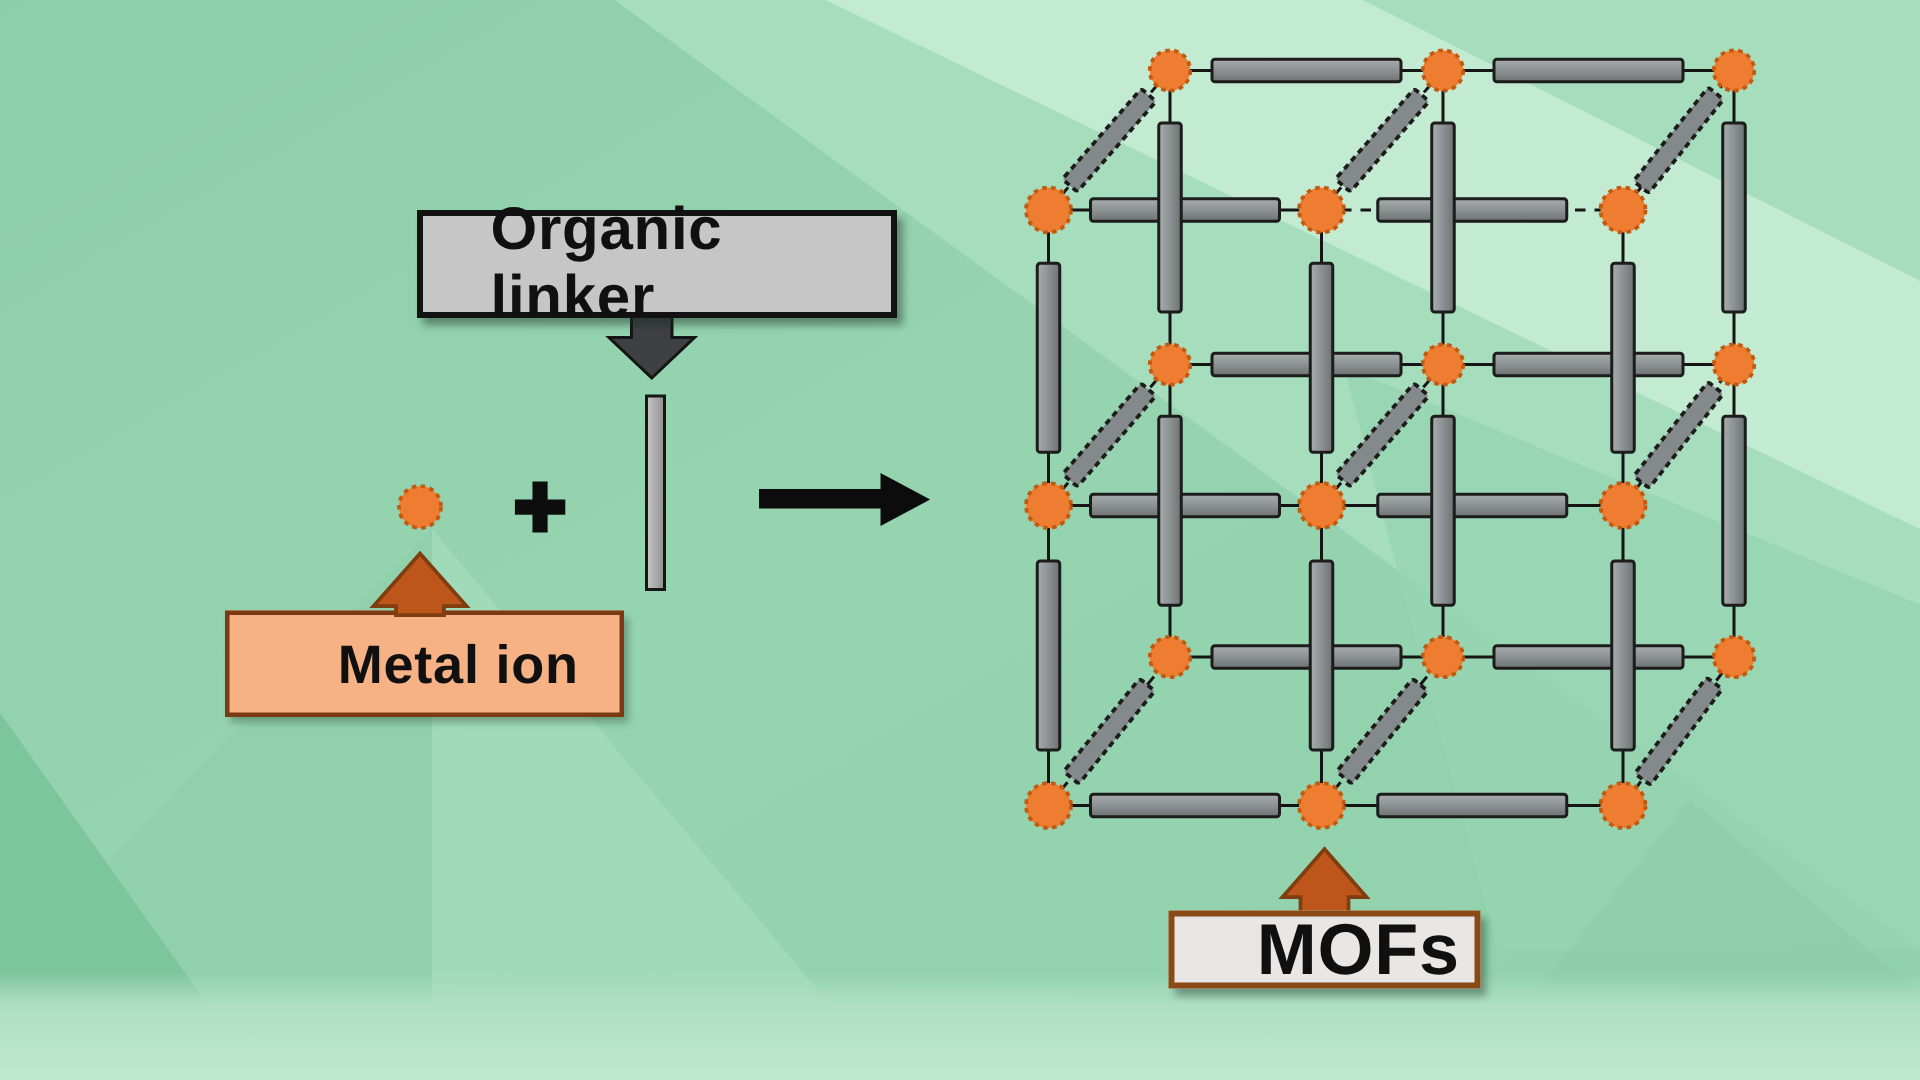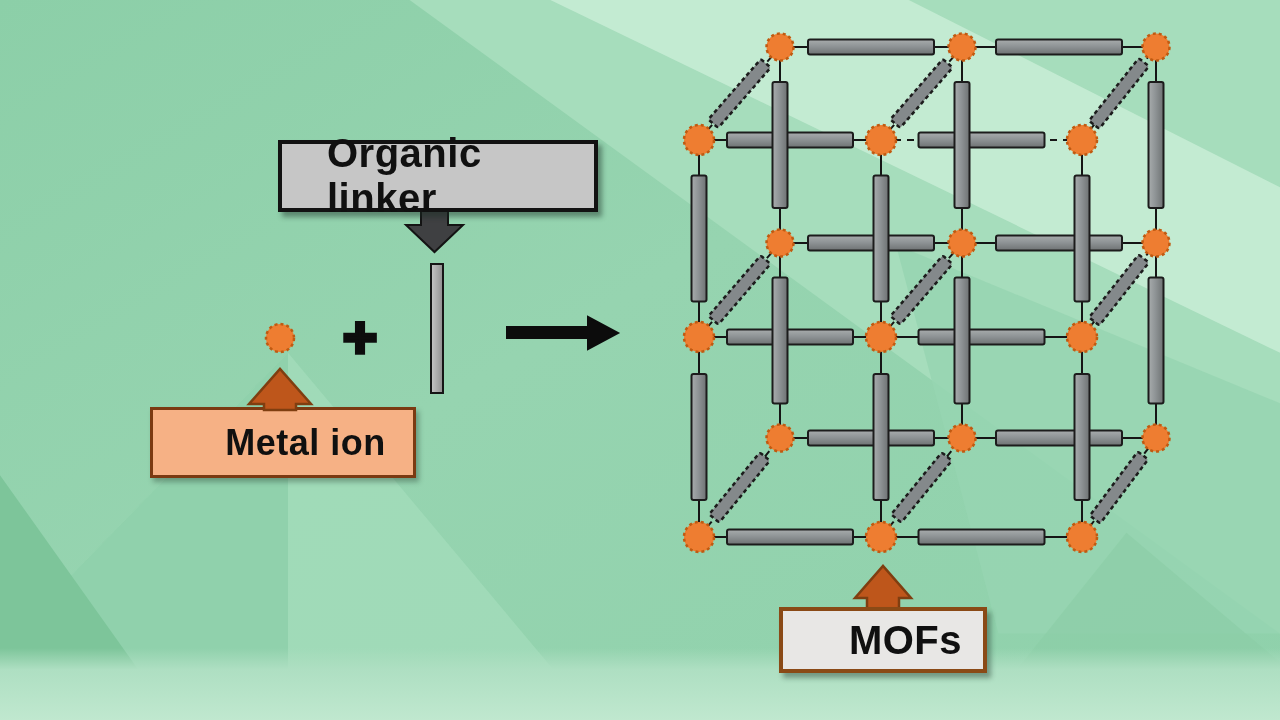--- a/index.html
+++ b/index.html
@@ -31,21 +31,21 @@
     left:278px;top:140px;width:320px;height:72px;font-size:40px;
     background:#c6c6c6;border:4px solid #121212;
     box-shadow:4px 5px 5px rgba(25,45,35,.45);
   }
   #metal-box{
     left:150px;top:407px;width:266px;height:71px;font-size:36px;
     background:#f6b185;border:3px solid #7b3a12;
     box-shadow:3px 4px 5px rgba(25,45,35,.35);
   }
   #mofs-box{
-    left:779px;top:607px;width:208px;height:66px;font-size:40px;
+    left:779px;top:607px;width:208px;height:52px;font-size:48px;
     background:#e8e7e5;border:4px solid #8a4a16;
     box-shadow:4px 5px 5px rgba(25,45,35,.4);
   }
   #plus-sign{
     position:absolute;left:330px;top:304px;width:60px;height:66px;
     display:flex;align-items:center;justify-content:center;
     font-size:60px;font-weight:bold;color:#0d0d0d;
     -webkit-text-stroke:3.5px #0d0d0d;z-index:25;
   }
   #lattice-svg{z-index:10;}

